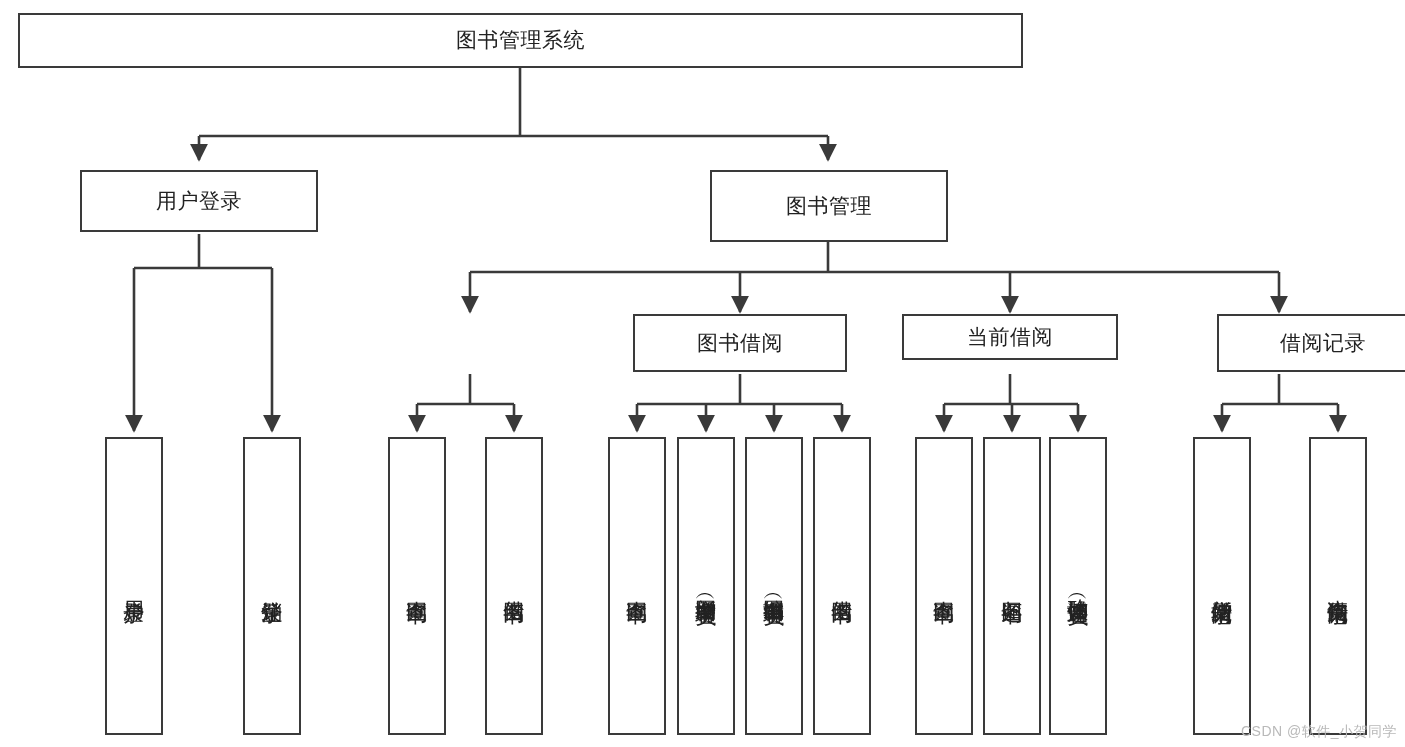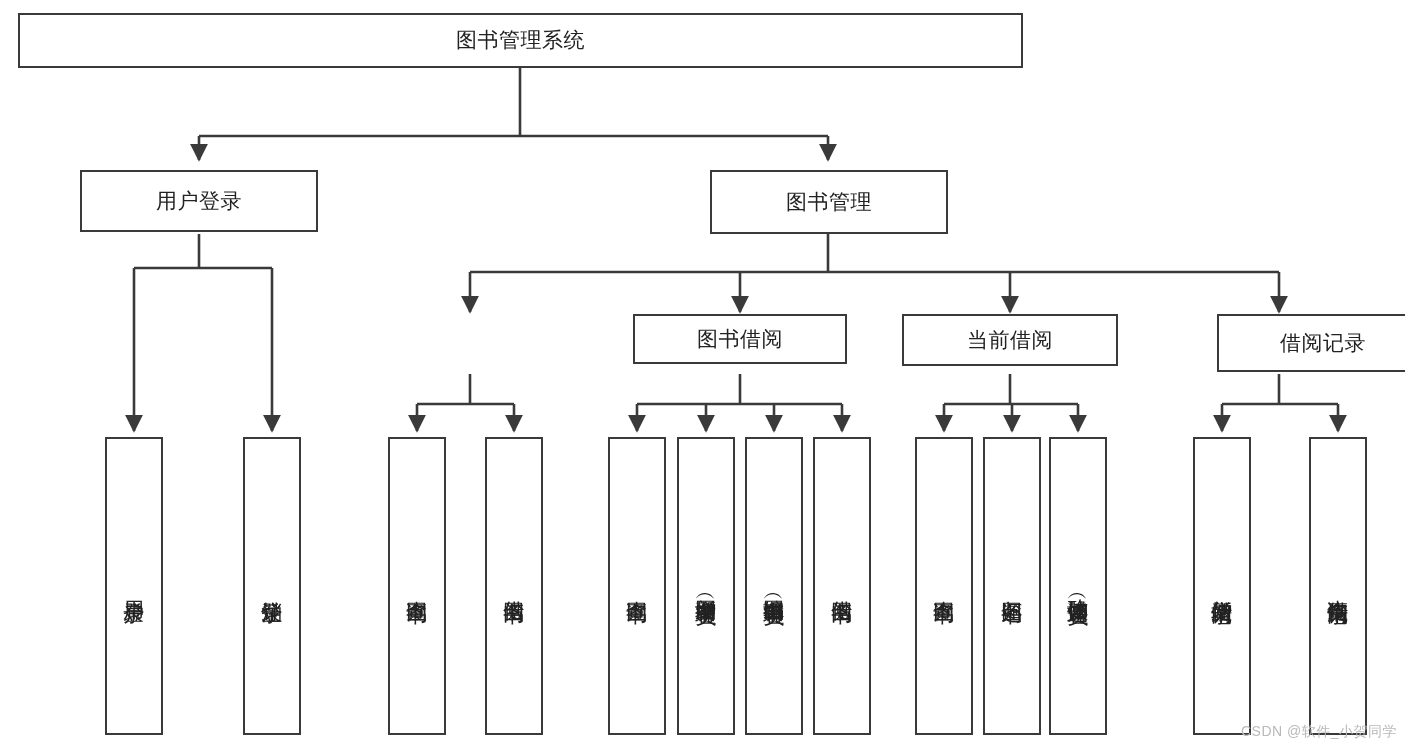--- a/index.html
+++ b/index.html
@@ -121,28 +121,28 @@
     </g>
   </svg>
 
   <div class="node" style="left:18px; top:13px; width:1005px; height:55px;">
     <span class="node-label">图书管理系统</span>
   </div>
 
   <div class="node" style="left:80px; top:170px; width:238px; height:62px;">
     <span class="node-label">用户登录</span>
   </div>
-  <div class="node" style="left:710px; top:170px; width:238px; height:64px;">
+  <div class="node" style="left:710px; top:170px; width:238px; height:72px;">
     <span class="node-label">图书管理</span>
   </div>
 
-  <div class="node" style="left:633px; top:314px; width:214px; height:50px;">
+  <div class="node" style="left:633px; top:314px; width:214px; height:58px;">
     <span class="node-label">图书借阅</span>
   </div>
-  <div class="node" style="left:902px; top:314px; width:216px; height:52px;">
+  <div class="node" style="left:902px; top:314px; width:216px; height:46px;">
     <span class="node-label">当前借阅</span>
   </div>
   <div class="node" style="left:1173px; top:314px; width:212px; height:58px;margin-left:44px;">
     <span class="node-label">借阅记录</span>
   </div>
 
   <div class="node leaf" style="left:105px; top:437px; width:58px; height:298px;">
     <span class="node-label">用户登录</span>
   </div>
   <div class="node leaf" style="left:243px; top:437px; width:58px; height:298px;">

